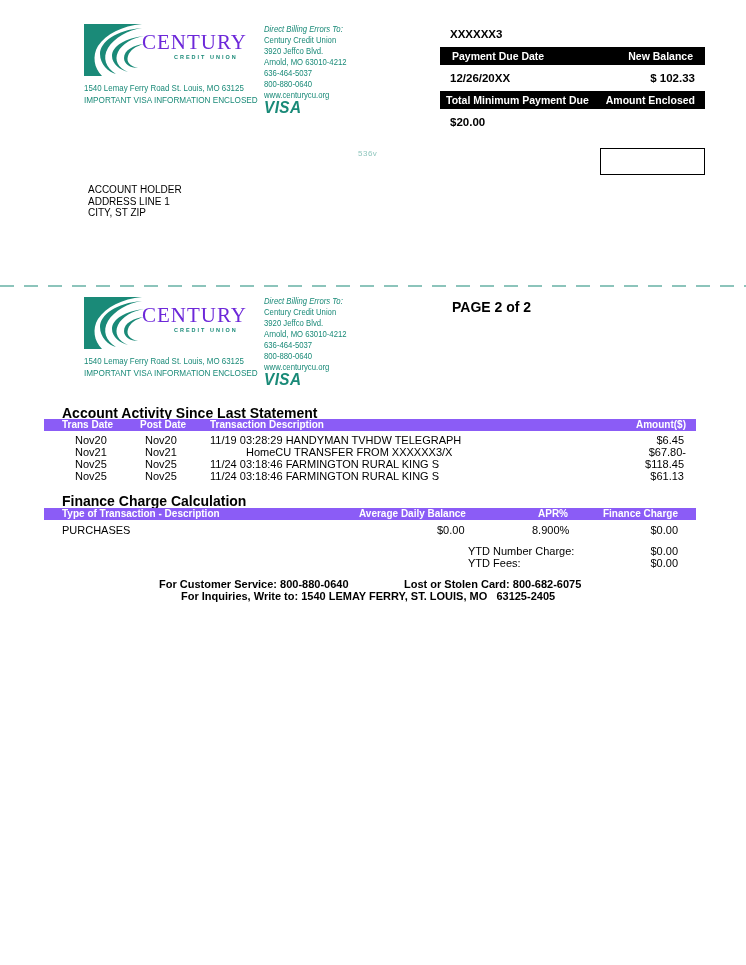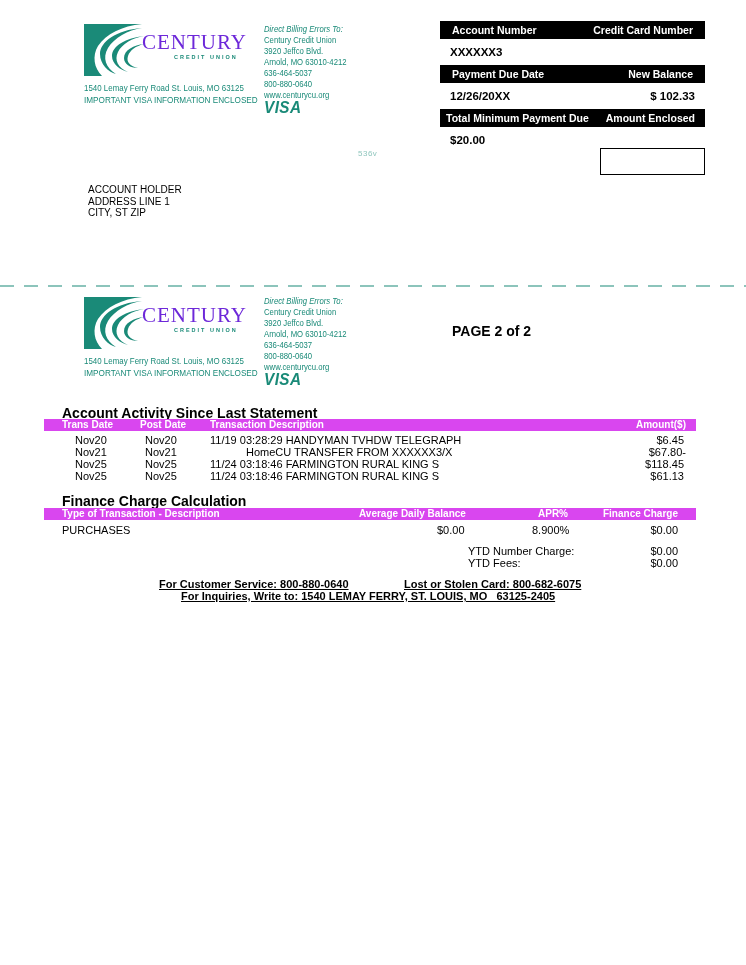--- a/index.html
+++ b/index.html
@@ -1,17 +1,17 @@
 <!DOCTYPE html>
 <html><head>
 <meta charset="utf-8">
 <style>
   html, body { margin:0; padding:0; background:#fff; }
   body { width:746px; height:965px; position:relative; overflow:hidden; font-family:"Liberation Sans", sans-serif; color:#000; }
-  .abs { position:absolute;text-decoration:underline; }
+  .abs { position:absolute; }
 
   
   .logo { position:absolute; width:190px; height:80px; }
   .logo-mark { position:absolute; left:0; top:0; width:60px; height:52px; }
   .logo-word { position:absolute; left:58px; top:6px; font-family:"Liberation Serif", serif; font-size:21px; letter-spacing:1px; color:#6d28d9; }
   .logo-sub { position:absolute; left:90px; top:30px; font-size:5.5px; font-weight:bold; letter-spacing:2px; color:#1a8a78; }
   .logo-addr { position:absolute; left:0; top:59px; font-size:9px; color:#1a8a78; white-space:nowrap; transform:scaleX(0.88); transform-origin:left; }
   .logo-imp { position:absolute; left:0; top:70px; font-size:9.5px; color:#1a8a78; white-space:nowrap; transform:scaleX(0.86); transform-origin:left; }
 
   .billing { position:absolute; width:110px; font-size:8.6px; line-height:11px; color:#1a8a78; }
@@ -23,25 +23,25 @@
   .acct { position:absolute; left:440px; top:21px; width:265px; }
   .bar { background:#000; color:#fff; font-weight:bold; font-size:10.5px; height:18px; line-height:18px; display:flex; justify-content:space-between; padding:0 12px 0 12px; }
   .valrow { display:flex; justify-content:space-between; font-weight:bold; font-size:11.5px; height:26px; line-height:26px; padding:0 10px 0 10px; }
   .enclosed-box { position:absolute; right:0; top:127px; width:105px; height:27px; border:1.5px solid #000; box-sizing:border-box; background:#fff; }
 
   .code536 { position:absolute; left:358px; top:149px; font-size:8px; color:#8fc6bd; letter-spacing:0.5px; }
 
   .addr { position:absolute; left:88px; top:184px; font-size:10px; line-height:11.5px; }
   .dash-svg { position:absolute; left:0; top:284px; }
 
-  .page-label { position:absolute; left:452px; top:299px; font-size:14px; font-weight:bold;margin-top:24px; }
+  .page-label { position:absolute; left:452px; top:299px; font-size:14px; font-weight:bold; }
 
   
   .section-title { position:absolute; left:62px; font-size:14px; font-weight:bold; }
-  .tbar { position:absolute; left:44px; width:652px; height:12px; background:#d946ef; color:#fff; font-size:10px; font-weight:bold; line-height:12px; }
+  .tbar { position:absolute; left:44px; width:652px; height:12px; background:#8b5cf6; color:#fff; font-size:10px; font-weight:bold; line-height:12px; }
   .tbar span { position:absolute; top:0; }
   .trow { position:absolute; left:44px; width:652px; height:12px; font-size:11px; line-height:12px; }
   .trow span { position:absolute; top:0; white-space:nowrap; }
 </style>
 </head>
 <body>
 
 <div class="logo" style="left:84px; top:24px;">
   <svg class="logo-mark" viewBox="0 0 60 52" width="60" height="52">
     <path d="M0 0 H58 C38 2 22 10 14 22 C8 32 10 44 18 52 H0 Z" fill="#1a8a78"></path>
@@ -60,24 +60,20 @@
   <div>Century Credit Union</div>
   <div>3920 Jeffco Blvd.</div>
   <div>Arnold, MO 63010-4212</div>
   <div>636-464-5037</div>
   <div>800-880-0640</div>
   <div>www.centurycu.org</div>
   <div class="visa">VISA</div>
 </div>
 
 <div class="acct">
-  <div class="bar">
-    <span>Account Number</span>
-    <span>Credit Card Number</span>
-  </div>
   <div class="valrow">
     <span>XXXXXX3</span>
   </div>
   <div class="bar">
     <span>Payment Due Date</span>
     <span>New Balance</span>
   </div>
   <div class="valrow">
     <span>12/26/20XX</span>
     <span>$ 102.33</span>

